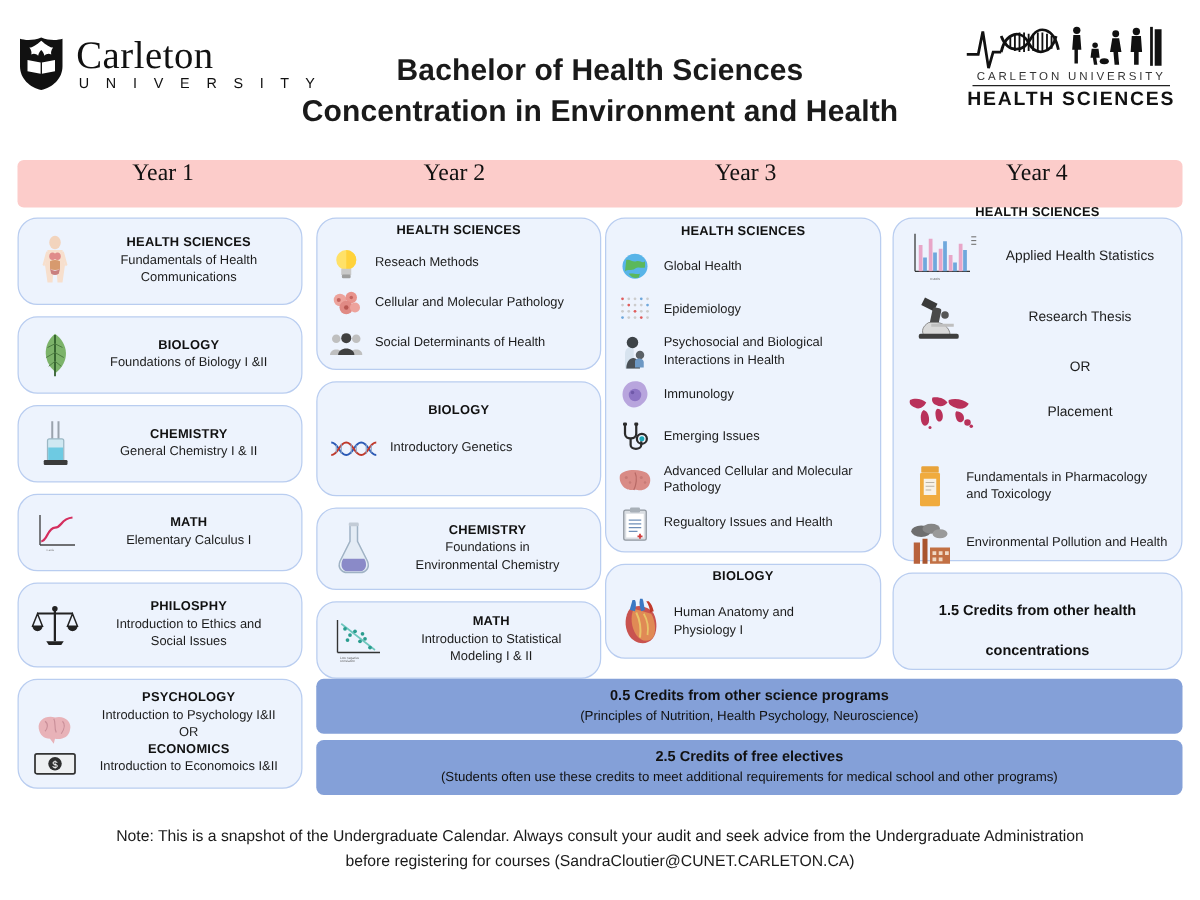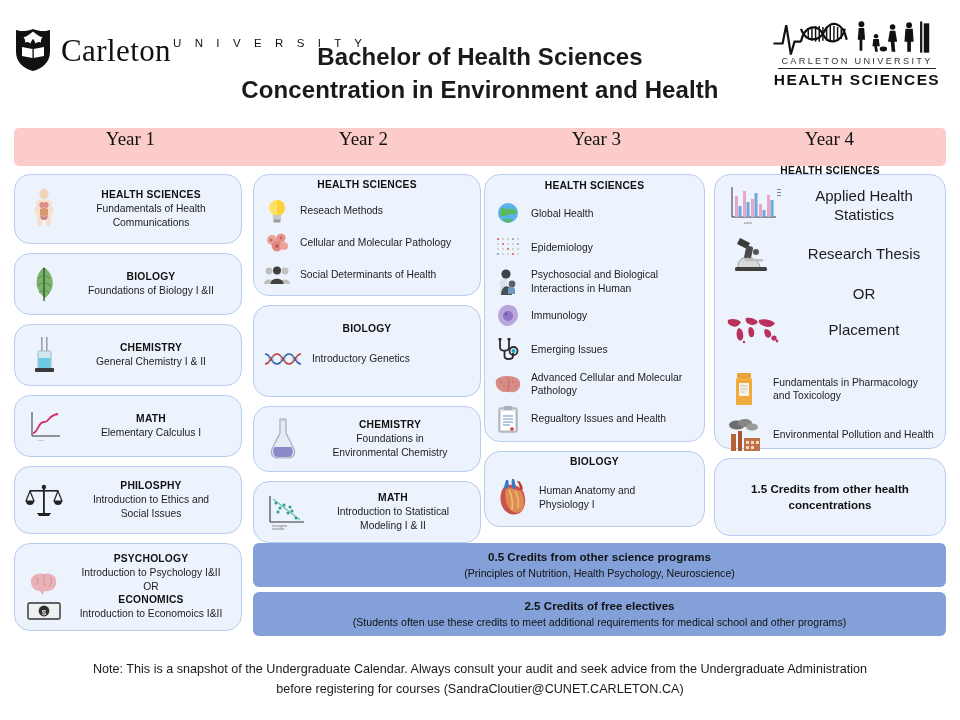--- a/index.html
+++ b/index.html
@@ -8,21 +8,21 @@
     background: #ffffff;
     font-family: "Liberation Sans", sans-serif;
     overflow: hidden;
   }
   .page { position: relative; width: 960px; height: 720px; }
 
   
   .header { position: absolute; left: 0; top: 0; width: 960px; height: 120px; }
   .logo-left { position: absolute; left: 14px; top: 28px; display: flex; align-items: center; gap: 9px; }
   .logo-shield { width: 38px; height: 44px; }
-  .logo-words { display: flex; line-height: 1; }
+  .logo-words { display: flex; flex-direction: column; line-height: 1; }
   .logo-carleton { font-family: "Liberation Serif", serif; font-size: 31px; letter-spacing: .4px; color: #111; }
   .logo-university { font-size: 11.5px; letter-spacing: 5.1px; color: #111; margin-top: 3px; margin-left: 2px; }
 
   .title-block { position: absolute; left: 200px; top: 40px; width: 560px; text-align: center; }
   .title-line { font-size: 24px; font-weight: bold; color: #1a1a1a; line-height: 1.38; letter-spacing: .1px; }
 
   .logo-right { position: absolute; right: 12px; top: 16px; width: 186px; height: 74px; }
   .hs-text-wrap { position: absolute; left: 10px; top: 40px; width: 170px; text-align: center; }
   .hs-cu { font-size: 9.2px; letter-spacing: 2.3px; color: #333; }
   .hs-rule { height: 1.4px; background: #222; margin: 1.5px 6px 2px 6px; }
@@ -70,26 +70,26 @@
   .card-icon-left {
     position: absolute; left: 8px; top: 50%; transform: translateY(-50%);
     width: 42px; height: 46px; display: flex; align-items: center; justify-content: center;
   }
 
   
   .card-list .card-title { margin-bottom: 5px; }
   .row { display: flex; align-items: center; gap: 8px; margin: 3px 0; }
   .row-icon { flex: 0 0 30px; height: 26px; display: flex; align-items: center; justify-content: center; }
   .row-text { font-size: 10.3px; color: #1c1c1c; line-height: 1.3; }
-  .row-text-c { font-size: 15px; color: #1c1c1c; line-height: 1.3; flex: 1; text-align: center; }
+  .row-text-c { font-size: 11px; color: #1c1c1c; line-height: 1.3; flex: 1; text-align: center; }
 
   .hr-div { height: 1.2px; background: #3a3a3a; margin: 7px 6px 8px 6px; }
 
   .credit-card { min-height: 70px; align-items: center; justify-content: center; }
-  .credit-card .ctext { font-size: 11.6px; font-weight: bold; text-align: left; color: #111; line-height: 1.4; }
+  .credit-card .ctext { font-size: 11.6px; font-weight: bold; text-align: left; color: #111; line-height: 1.4; margin-top: 16px; }
 
   
   .bluebar {
     position: absolute; background: #84a0d8; border-radius: 6px;
     display: flex; flex-direction: column; align-items: center; justify-content: center;
     color: #111;
   }
   .bluebar .b1 { font-size: 11.6px; font-weight: bold; line-height: 1.45; }
   .bluebar .b2 { font-size: 10.6px; line-height: 1.4; }
   #bar-science { left: 253px; top: 543px; width: 693px; height: 44px; }
@@ -463,21 +463,21 @@
         <div class="row" style="margin:4px 0">
           <div class="row-icon">
             <svg width="24" height="26" viewBox="0 0 24 26">
               <path d="M4 26 L4 14 C4 10 7 8 11 8 L11 26 Z" fill="#d7e3ef"></path>
               <circle cx="10" cy="5" r="4.6" fill="#3d4348"></circle>
               <path d="M5 26 C5 15 16 14 16 26 Z" fill="#4a5056"></path>
               <circle cx="16" cy="15" r="3.4" fill="#5b6166"></circle>
               <path d="M12 20 C12 17 19 17 19 21 L19 25 L12 25 Z" fill="#6d98c4"></path>
             </svg>
           </div>
-          <div class="row-text">Psychosocial and Biological Interactions in Human</div>
+          <div class="row-text">Psychosocial and Biological Interactions in Health</div>
         </div>
 
         <div class="row" style="margin:4px 0">
           <div class="row-icon">
             <svg width="24" height="24" viewBox="0 0 24 24">
               <path d="M12 1 C17 1 20 3 21 7 C23 11 22 16 18 19 C14 23 8 23 5 19 C1 15 1 8 5 4 C7 2 9 1 12 1 Z" fill="#b8a5dd"></path>
               <circle cx="12" cy="12" r="5" fill="#8d74c4"></circle>
               <circle cx="10" cy="10" r="1.4" fill="#6f58a8"></circle>
             </svg>
           </div>

